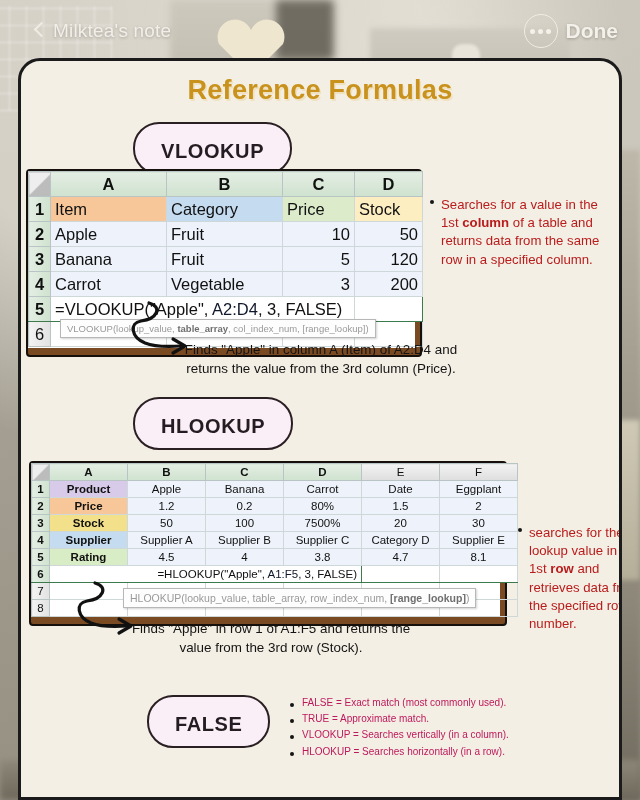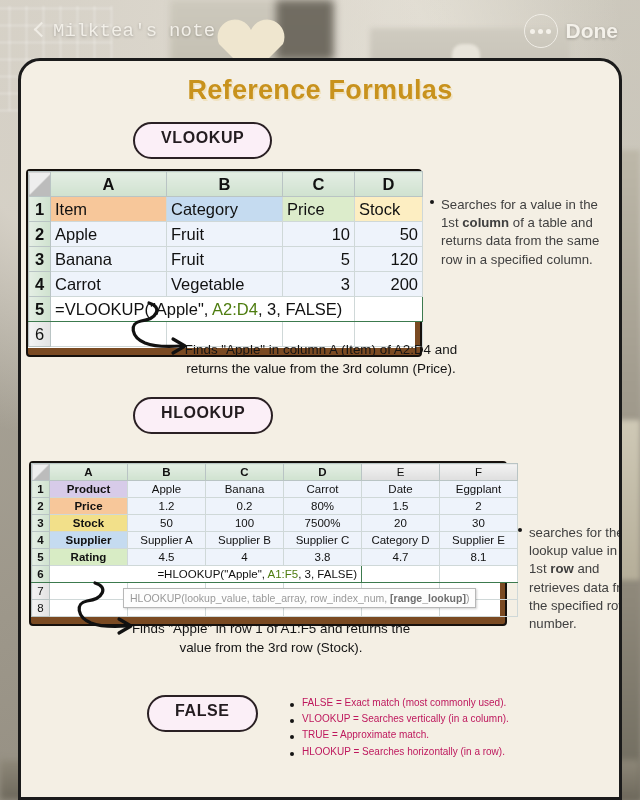--- a/index.html
+++ b/index.html
@@ -98,21 +98,20 @@
     display: flex;
     align-items: center;
     z-index: 20;
   }
   .nav-back {
     display: flex;
     align-items: center;
     margin-left: 34px;
     gap: 7px;
     cursor: pointer;
-    font-family: Liberation Mono, monospace;
   }
   .chev {
     width: 12px; height: 22px;
     position: relative;
   }
   .chev::before {
     content: "";
     position: absolute;
     left: 2px; top: 4px;
     width: 9px; height: 9px;
@@ -177,22 +176,22 @@
     letter-spacing: .3px;
     text-shadow: 1.5px 1.5px 0 #f0e2c0;
   }
 
   
   .pill {
     display: inline-block;
     background: #fbeff7;
     border: 2.5px solid #2a2024;
     border-radius: 26px;
-    padding: 5px 26px 10px;
-    font-size: 16px;
+    padding: 16px 26px 10px;
+    font-size: 20px;
     font-weight: bold;
     color: #231c20;
     letter-spacing: .6px;
   }
   .pill-wrap { text-align: left; padding-left: 112px; }
 
   
   .sheet-shell {
     position: relative;
     background: #7a4a22;
@@ -269,21 +268,21 @@
     font-size: 17px;
     border-top: 1.6px solid #3c7a4e !important;
     border-bottom: 1.6px solid #3c7a4e !important;
   }
   .formula-row td.fcell {
     border-left: 1.6px solid #3c7a4e !important;
   }
   .formula-row td.fcell-end {
     border-right: 1.6px solid #3c7a4e !important;
   }
-  .ref { color: #4d7c0f; }
+  .ref { color: #0f172a; }
   .tooltip {
     position: absolute;
     background: #fdfdfd;
     border: 1px solid #b7b7b7;
     box-shadow: 1px 1px 2px rgba(0,0,0,.18);
     font-size: 9.5px;
     color: #9a9a9a;
     padding: 2.5px 6px 3px;
     white-space: nowrap;
   }
@@ -310,21 +309,21 @@
   .r-supplier { background: #c5dbf0; }
   .r-rating   { background: #d8ecc5; }
   .hl .dcell  { background: #eef3fb; }
   .hl .formula-row td { font-size: 12.5px; text-align: left; }
 
   
   .desc {
     position: absolute;
     font-size: 13.2px;
     line-height: 1.38;
-    color: #404040;
+    color: #b91c1c;
   }
   .desc .bullet {
     position: absolute;
     left: -11px; top: 4px;
     width: 4px; height: 4px;
     background: #171717;
     border-radius: 50%;
   }
   .desc-vl { left: 420px; top: 135px; width: 168px; }
   .desc-hl { left: 508px; top: 463px; width: 112px; }
@@ -461,20 +460,21 @@
           </tr>
           <tr>
             <td class="rowhead">6</td>
             <td></td>
             <td></td>
             <td></td>
             <td></td>
           </tr>
         </tbody>
           </table>
+        <div class="tooltip" style="left:32px; top:148px;"><span>VLOOKUP(lookup_value, </span><b>table_array</b><span>, col_index_num, [range_lookup])</span></div>
       </div>
     </div>
   </div>
 
   <div class="desc desc-vl">
     <span class="bullet"></span><span>Searches for a value in the 1st </span><b>column</b><span> of a table and returns data from the same row in a specified column.</span>
   </div>
 
   <svg class="arrow arrow-vl" width="72" height="58" viewBox="0 0 72 58">
     <path d="M22 2 C 36 6, 30 18, 14 20 C 2 22, 4 36, 18 42 C 28 46, 40 46, 54 45" fill="none" stroke="#111" stroke-width="3.2" stroke-linecap="round"></path>
@@ -594,18 +594,18 @@
     <path d="M22 2 C 36 6, 30 18, 14 20 C 2 22, 4 36, 18 42 C 28 46, 40 46, 54 45" fill="none" stroke="#111" stroke-width="3.2" stroke-linecap="round"></path>
     <path d="M46 38 L58 45 L46 52" fill="none" stroke="#111" stroke-width="3.2" stroke-linecap="round" stroke-linejoin="round"></path>
   </svg>
   <div class="caption cap-hl">Finds "Apple" in row 1 of A1:F5 and returns the value from the 3rd row (Stock).</div>
 
   <div class="tips-pill-wrap">
     <span class="pill">FALSE</span>
   </div>
   <ul class="tips-list">
     <li>FALSE = Exact match (most commonly used).</li>
+    <li>TRUE = Approximate match.</li>
     <li>VLOOKUP = Searches vertically (in a column).</li>
-    <li>TRUE = Approximate match.</li>
     <li>HLOOKUP = Searches horizontally (in a row).</li>
   </ul>
 
 </div>
 
 </body></html>

